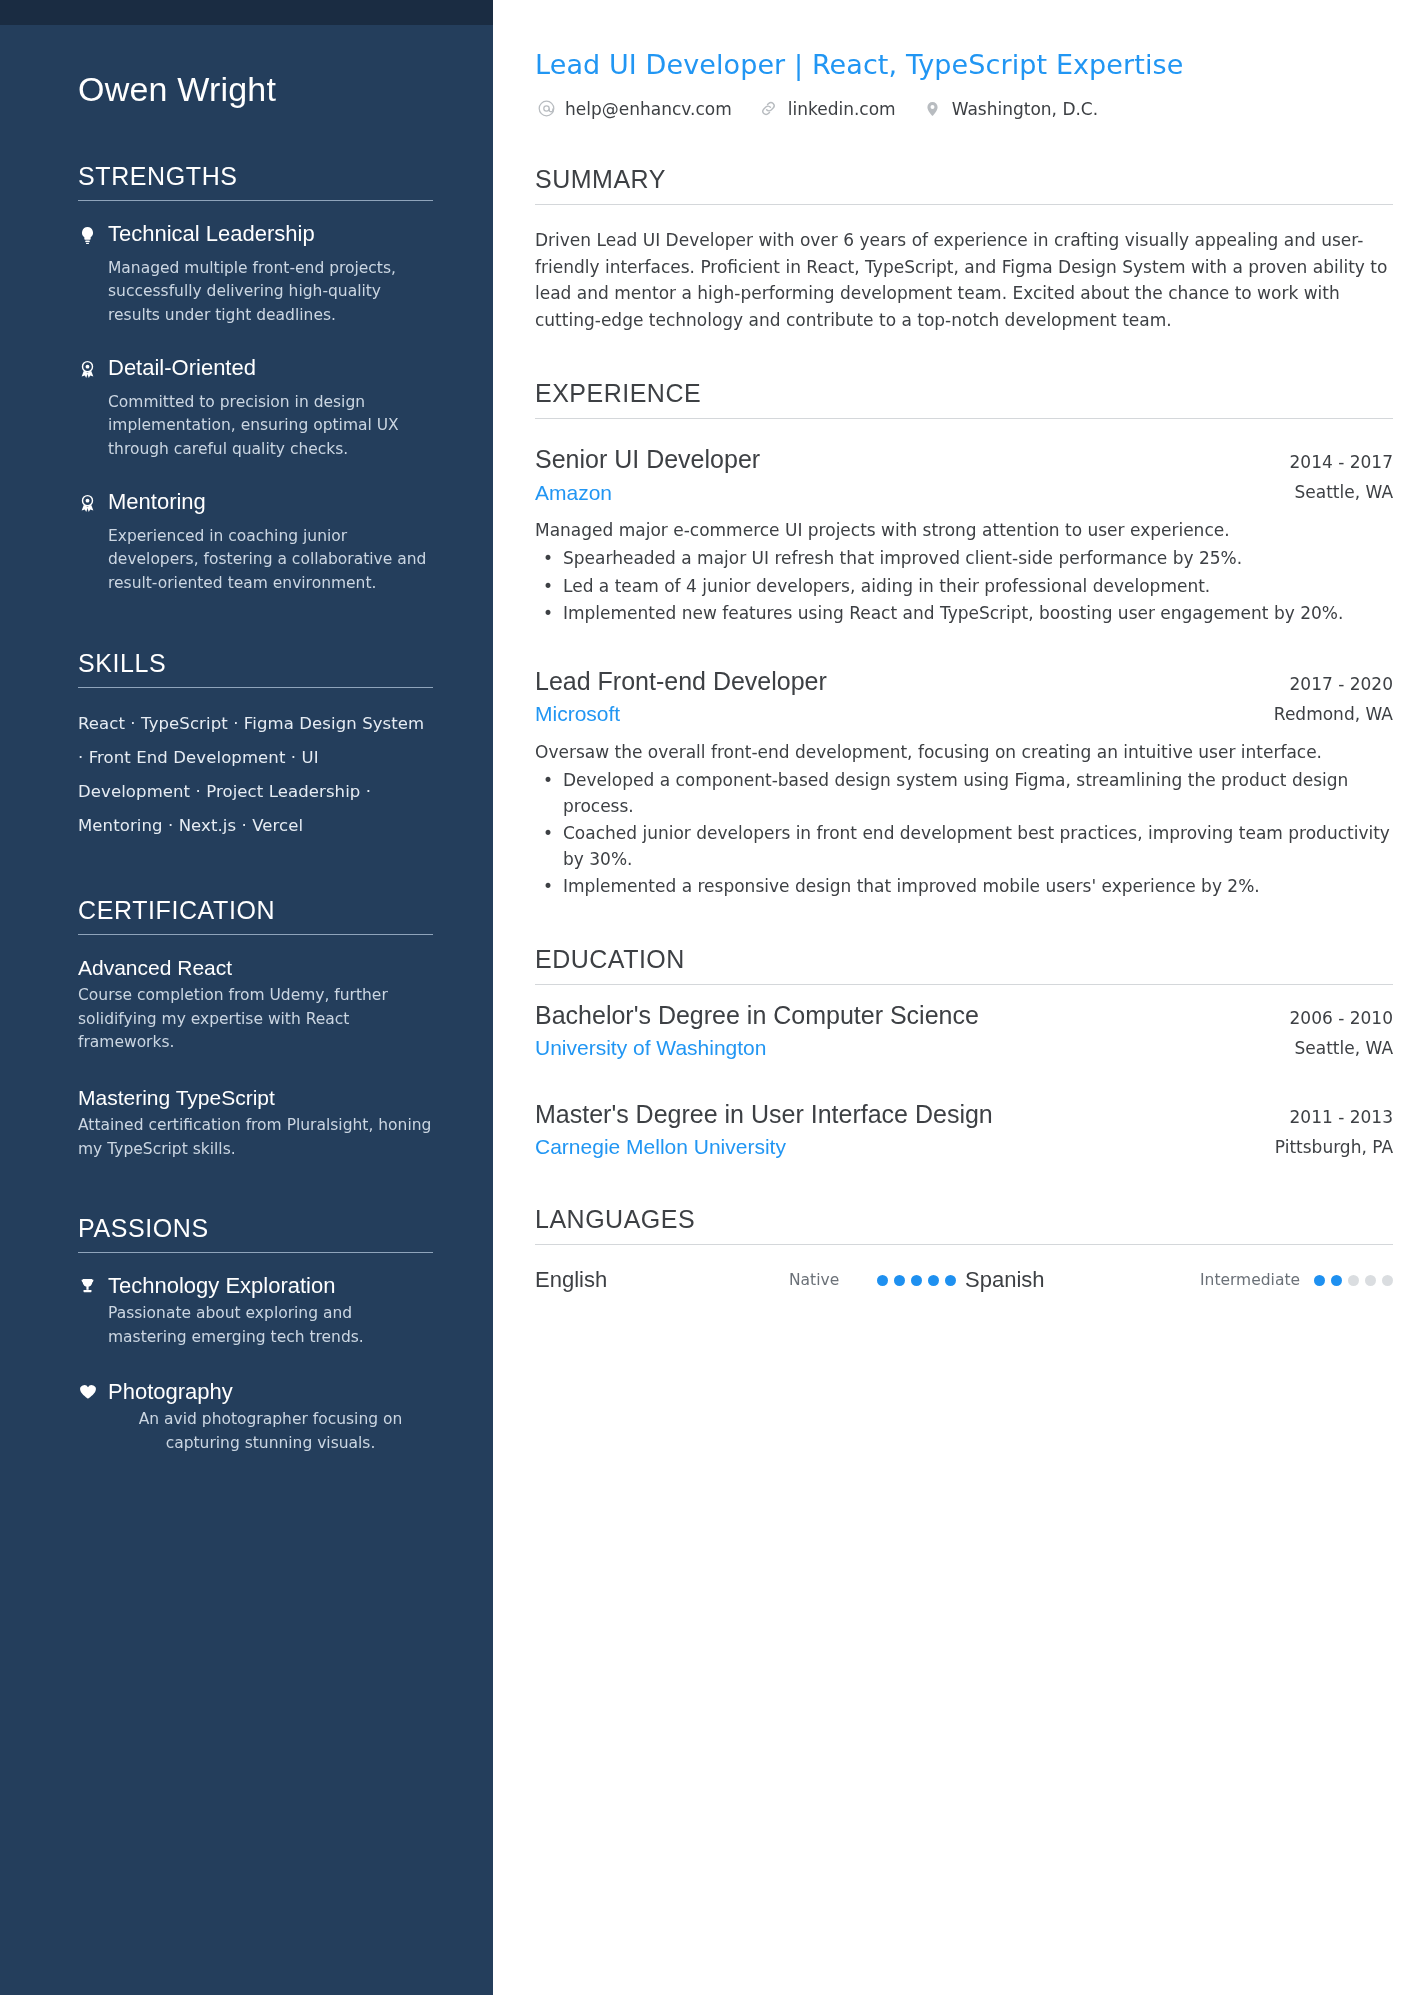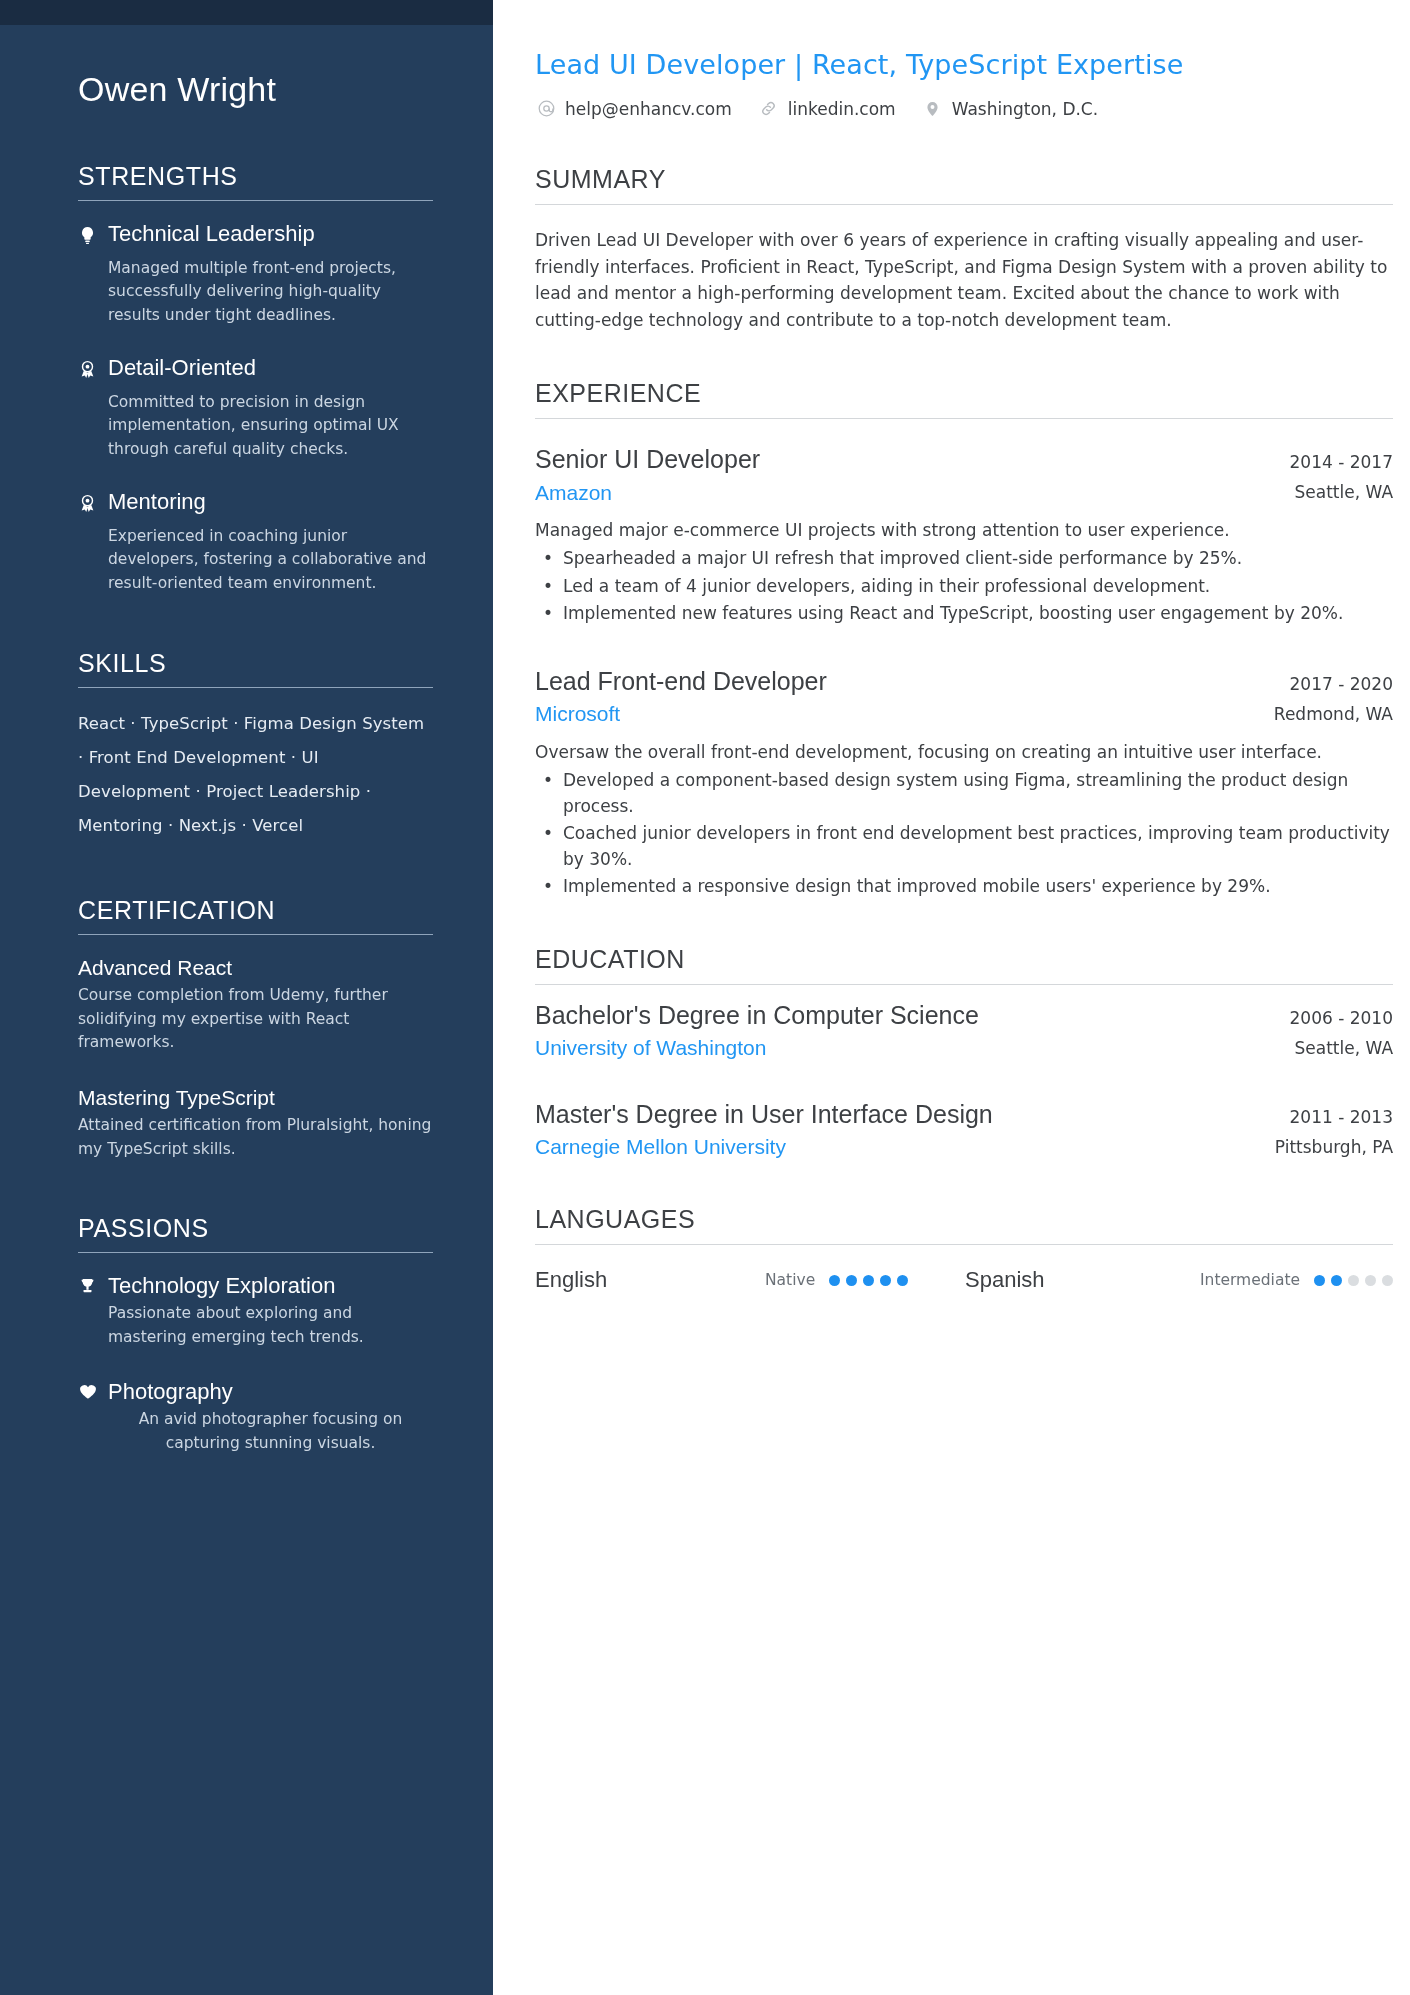--- a/index.html
+++ b/index.html
@@ -302,21 +302,21 @@
           <div class="entry-date">2017 - 2020</div>
         </div>
         <div class="entry-row2">
           <div class="entry-org">Microsoft</div>
           <div class="entry-loc">Redmond, WA</div>
         </div>
         <div class="entry-intro">Oversaw the overall front-end development, focusing on creating an intuitive user interface.</div>
         <ul class="bullets">
           <li>Developed a component-based design system using Figma, streamlining the product design process.</li>
           <li>Coached junior developers in front end development best practices, improving team productivity by 30%.</li>
-          <li>Implemented a responsive design that improved mobile users' experience by 29%.</li>
+          <li>Implemented a responsive design that improved mobile users' experience by 2%.</li>
         </ul>
       </div>
     </section>
 
     <section class="m-section">
       <div class="m-h">EDUCATION</div>
       <div class="m-rule"></div>
 
       <div class="edu-entry">
         <div class="entry-row">
@@ -339,21 +339,21 @@
           <div class="entry-loc">Pittsburgh, PA</div>
         </div>
       </div>
     </section>
 
     <section class="m-section">
       <div class="m-h">LANGUAGES</div>
       <div class="m-rule"></div>
 
       <div class="langs">
-        <div class="lang" style="width:430px;">
+        <div class="lang" style="width:430px;gap:24px;">
           <div class="lang-name" style="width:230px;">English</div>
           <div class="lang-level">Native</div>
           <div class="dots">
               <span class="dot on"></span>
               <span class="dot on"></span>
               <span class="dot on"></span>
               <span class="dot on"></span>
               <span class="dot on"></span>
             </div>
         </div>

